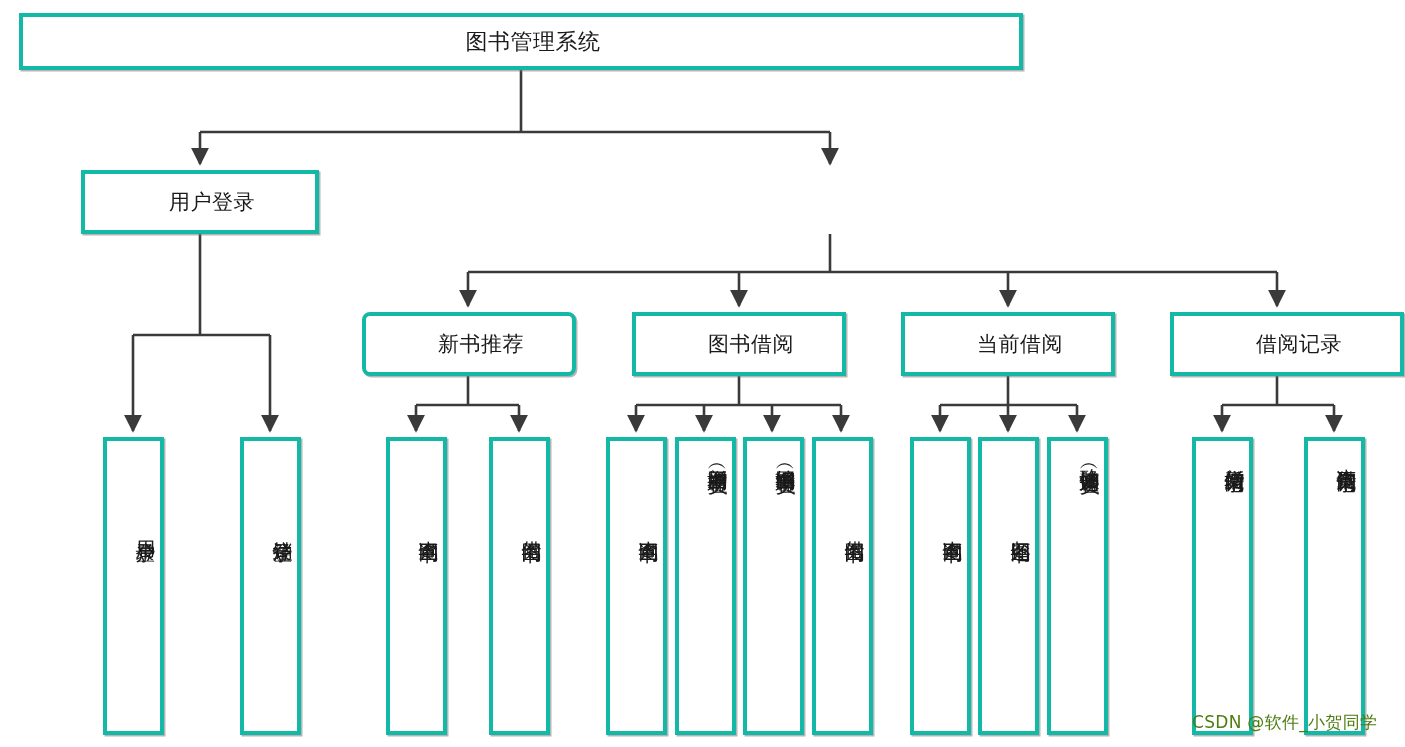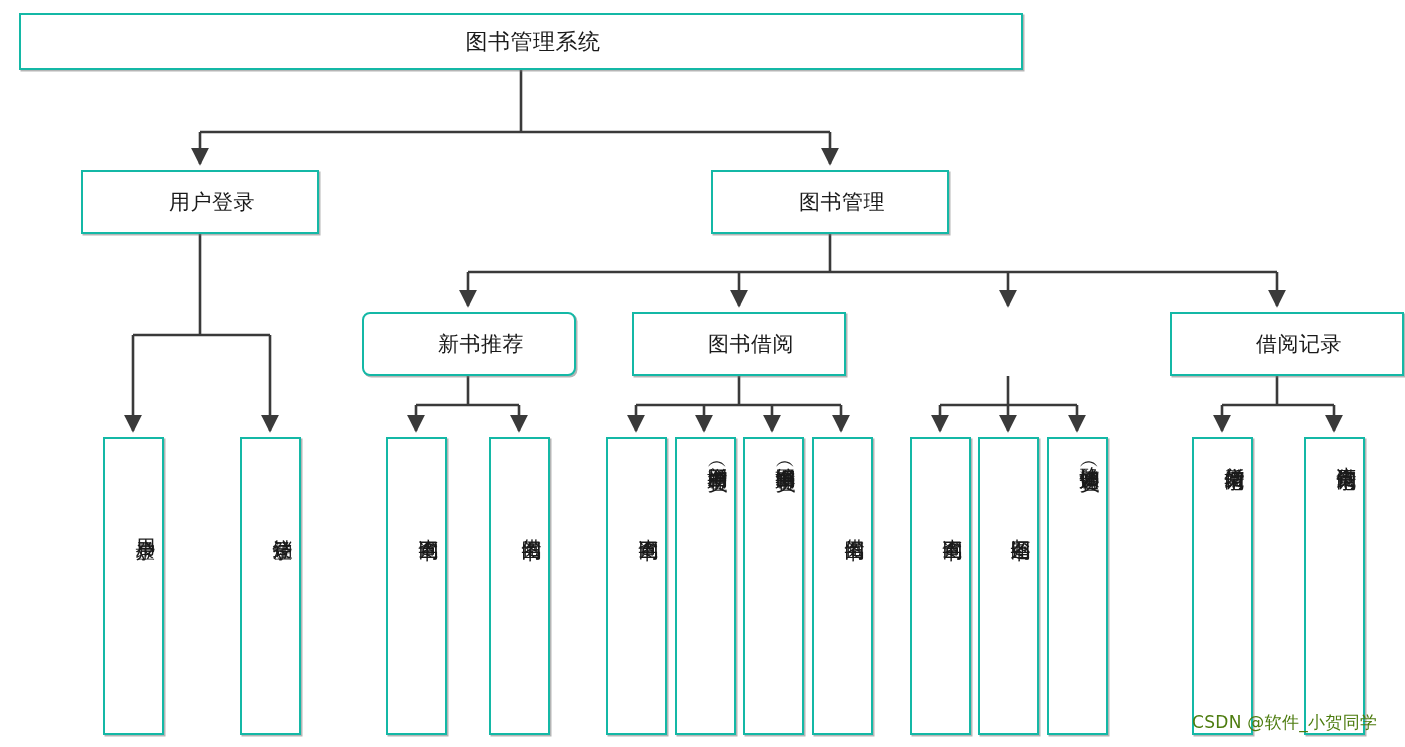--- a/index.html
+++ b/index.html
@@ -23,21 +23,21 @@
     left: 0;
     top: 0;
     width: 1405px;
     height: 747px;
     pointer-events: none;
   }
   .node {
     position: absolute;
     box-sizing: border-box;
     background: #ffffff;
-    border: 2px solid #14b8a6;
+    border: 4px solid #14b8a6;
     box-shadow: 1.5px 1.5px 0 rgba(120,120,120,0.55);
     display: flex;
     align-items: center;
     justify-content: center;
     color: #1a1a1a;
     padding-left: 24px;
   }
   .node .label {
     display: block;
     text-align: center;
@@ -136,30 +136,30 @@
     </g>
   </svg>
 
   <div class="node horiz root" style="left:19px; top:13px; width:1004px; height:57px;">
     <span class="label">图书管理系统</span>
   </div>
 
   <div class="node horiz" style="left:81px; top:170px; width:238px; height:64px;">
     <span class="label">用户登录</span>
   </div>
-  <div class="node horiz" style="left:711px; top:170px; width:238px; height:64px;">
-    <span class="label">图书管理</span>
-  </div>
 
   <div class="node horiz" style="left:362px; top:312px; width:214px; height:64px;border-radius:8px;">
     <span class="label">新书推荐</span>
   </div>
   <div class="node horiz" style="left:632px; top:312px; width:214px; height:64px;">
     <span class="label">图书借阅</span>
   </div>
+  <div class="node horiz" style="left:901px; top:312px; width:214px; height:64px;">
+    <span class="label">当前借阅</span>
+  </div>
   <div class="node horiz" style="left:1170px; top:312px; width:234px; height:64px;">
     <span class="label">借阅记录</span>
   </div>
 
   <div class="node vert mid" style="left:103px; top:437px; width:61px; height:298px;">
     <span class="label">用户登录</span>
   </div>
   <div class="node vert mid" style="left:240px; top:437px; width:61px; height:298px;">
     <span class="label">注销登录</span>
   </div>

